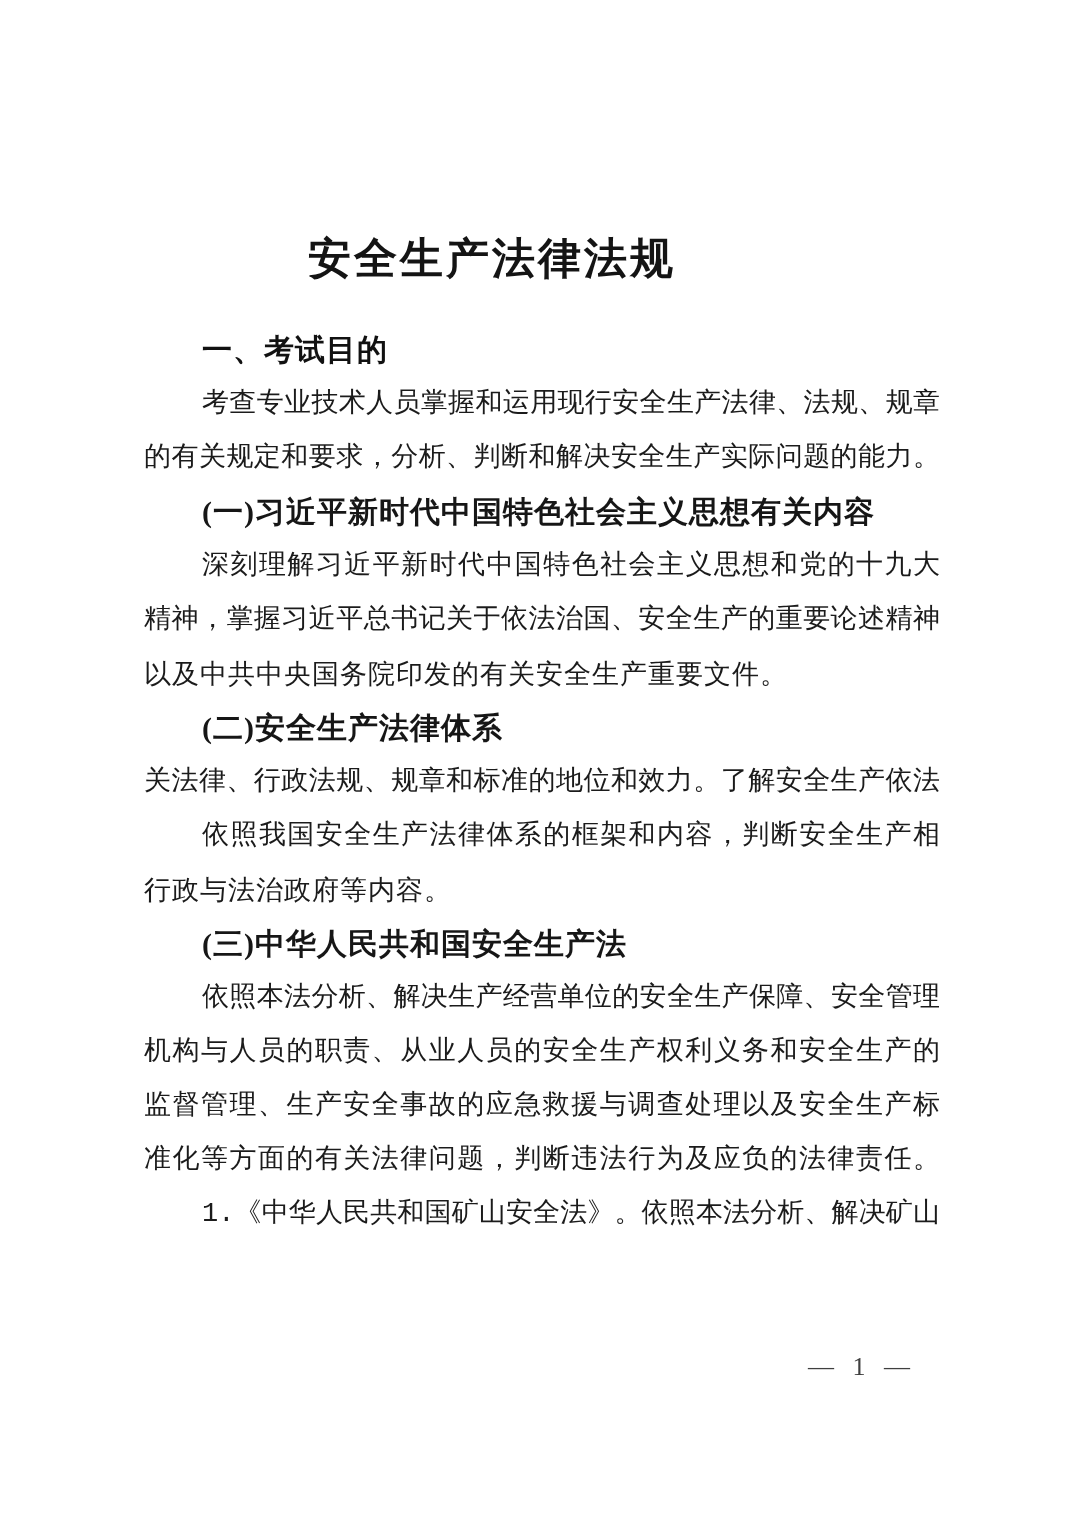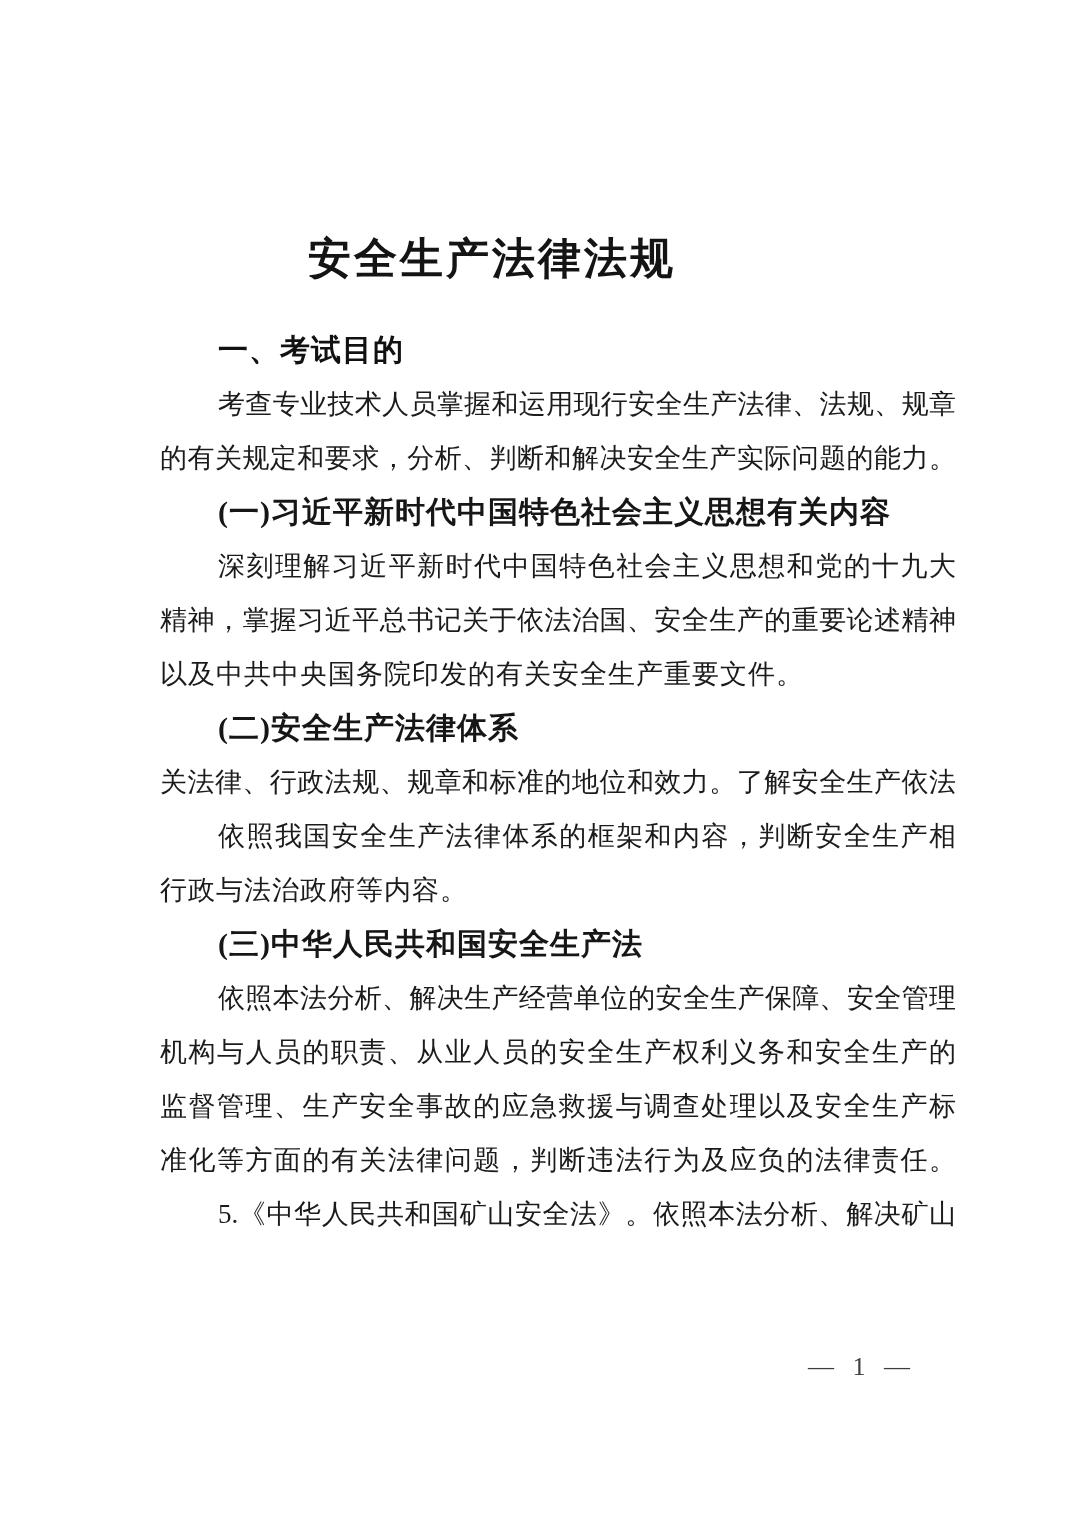--- a/index.html
+++ b/index.html
@@ -25,37 +25,38 @@
     line-height: 54px;
     text-align: center;
     font-size: 43px;
     font-weight: 700;
     letter-spacing: 3px;
     color: #141414;
   }
   .body-col {
     position: absolute;
     top: 323px;
-    left: 160px;
+    left: 144px;
     width: 796px;
   }
   .line {
     height: 54px;
     line-height: 54px;
     font-size: 27px;
     white-space: nowrap;
     overflow: hidden;
     letter-spacing: 1px;
   }
   .line.justify {
     white-space: normal;
     text-align: justify;
     text-align-last: justify;
     text-justify: inter-character;
     letter-spacing: 0;
+    font-family: Liberation Mono, monospace;
   }
   .line.indent {
     padding-left: 58px;
   }
   .line.heading {
     font-family: "Liberation Sans", "DejaVu Sans", sans-serif;
     font-weight: 700;
     font-size: 30px;
     color: #111111;
   }
@@ -101,19 +102,19 @@
     <div class="line justify">关法律、行政法规、规章和标准的地位和效力。了解安全生产依法</div>
     <div class="line justify indent">依照我国安全生产法律体系的框架和内容，判断安全生产相</div>
     <div class="line">行政与法治政府等内容。</div>
 
     <div class="line sub indent">(三)中华人民共和国安全生产法</div>
     <div class="line justify indent">依照本法分析、解决生产经营单位的安全生产保障、安全管理</div>
     <div class="line justify">机构与人员的职责、从业人员的安全生产权利义务和安全生产的</div>
     <div class="line justify">监督管理、生产安全事故的应急救援与调查处理以及安全生产标</div>
     <div class="line justify">准化等方面的有关法律问题，判断违法行为及应负的法律责任。</div>
 
-    <div class="line justify indent">5.《中华人民共和国矿山安全法》。依照本法分析、解决矿山</div>
+    <div class="line justify indent">1.《中华人民共和国矿山安全法》。依照本法分析、解决矿山</div>
 
   </div>
 
   <div class="page-number">— 1 —</div>
 
 </div>
 
 </body></html>

